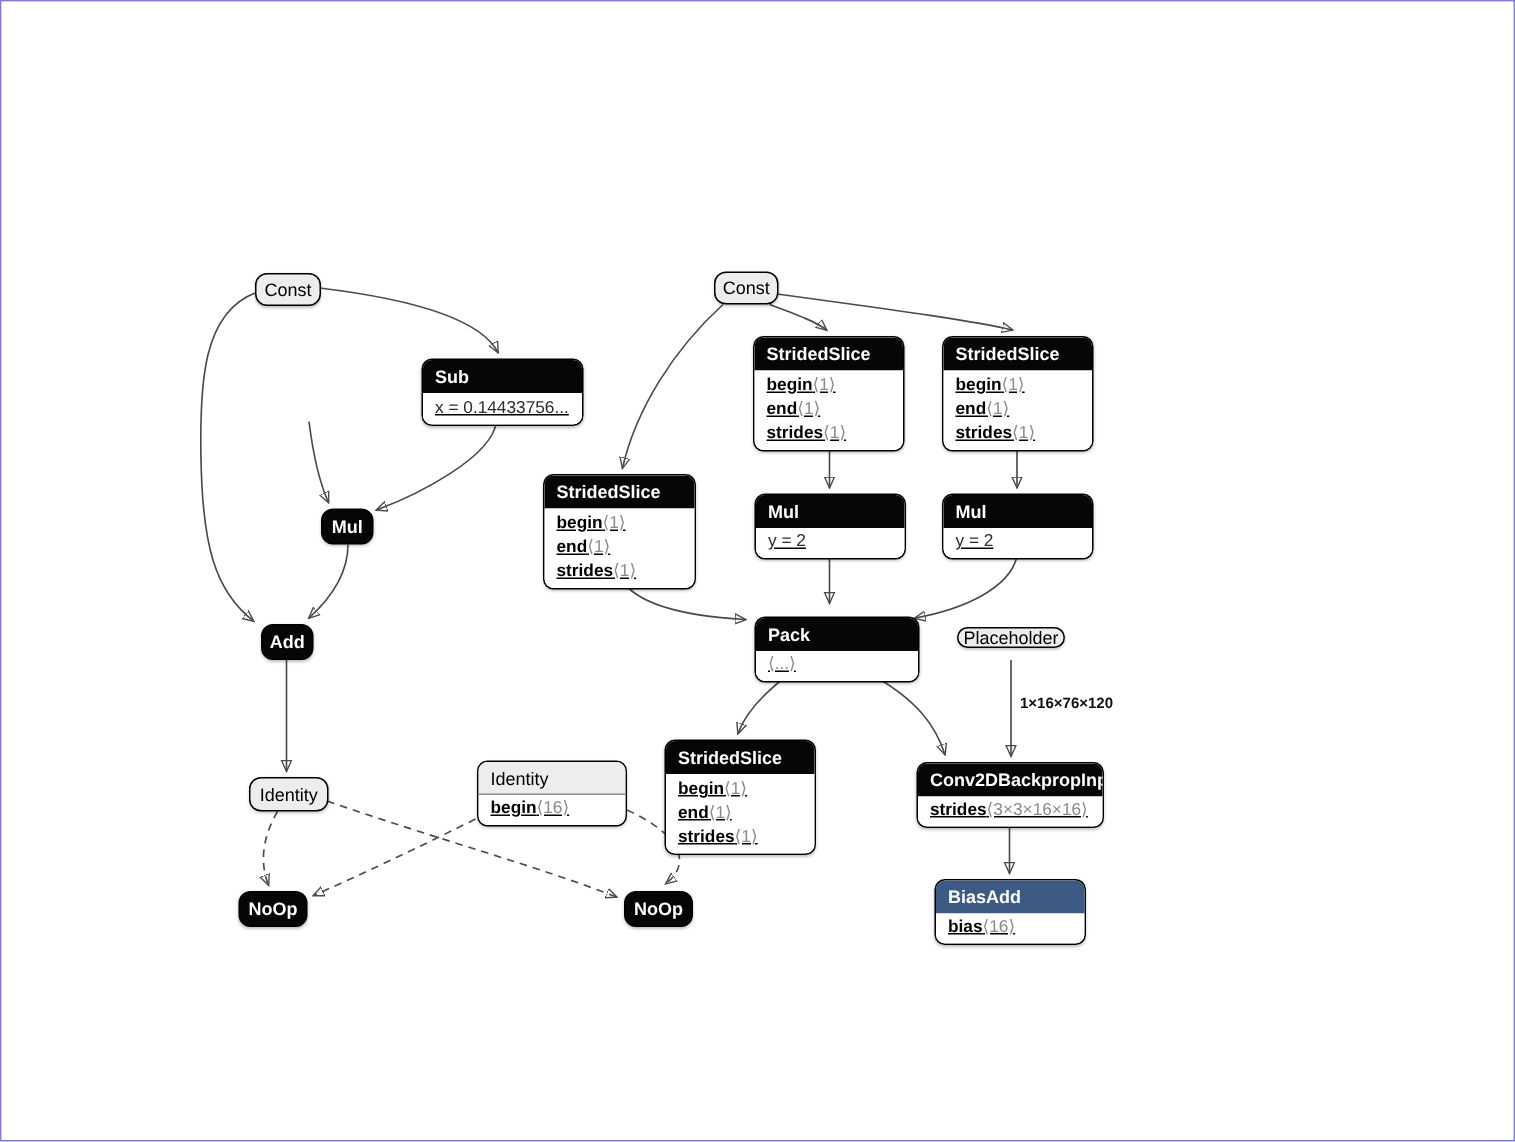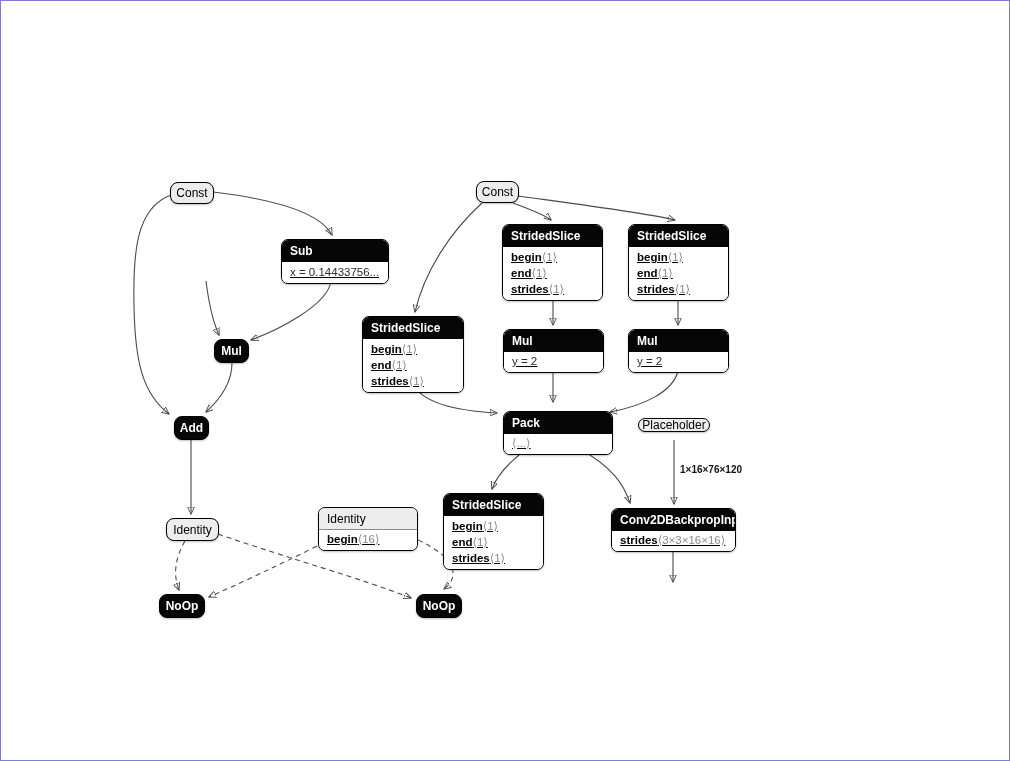--- a/index.html
+++ b/index.html
@@ -247,15 +247,21 @@
       </div>
   </div>
 
   <div class="node" style="left:610px;top:507px;width:125px">
     <div class="hdr">Conv2DBackpropInput</div>
     <div class="nbody">
         <div class="row" style="line-height:15px"><span class="an">strides</span><span class="av">⟨3×3×16×16⟩</span></div>
       </div>
   </div>
 
+  <div class="node" style="left:622px;top:585px;width:101px">
+    <div class="hdr blue">BiasAdd</div>
+    <div class="nbody">
+        <div class="row" style="line-height:15px"><span class="an">bias</span><span class="av">⟨16⟩</span></div>
+      </div>
+  </div>
 
   <div class="edge-label" style="left:679px;top:463px">1×16×76×120</div>
 </div>
 
 </body></html>

